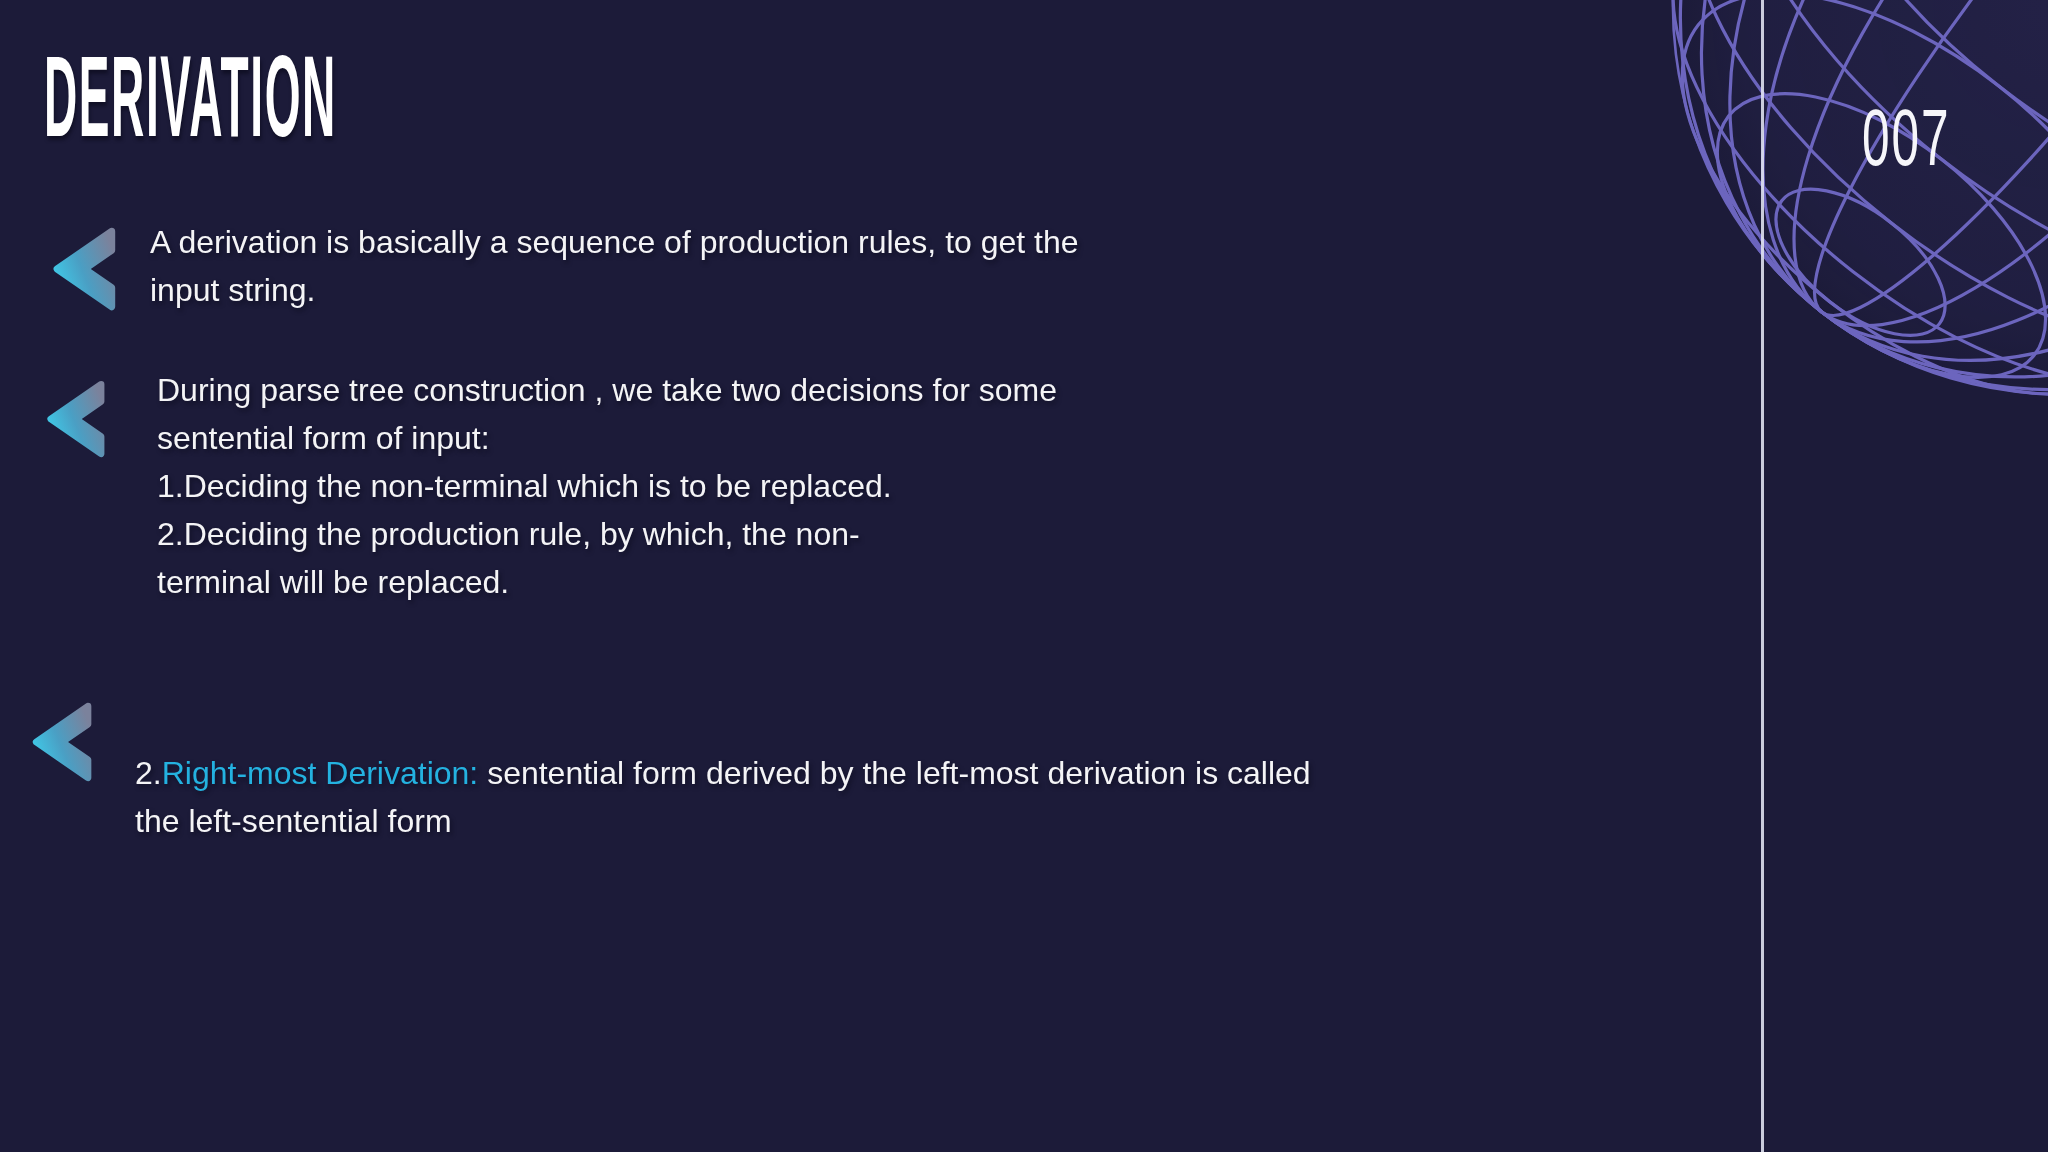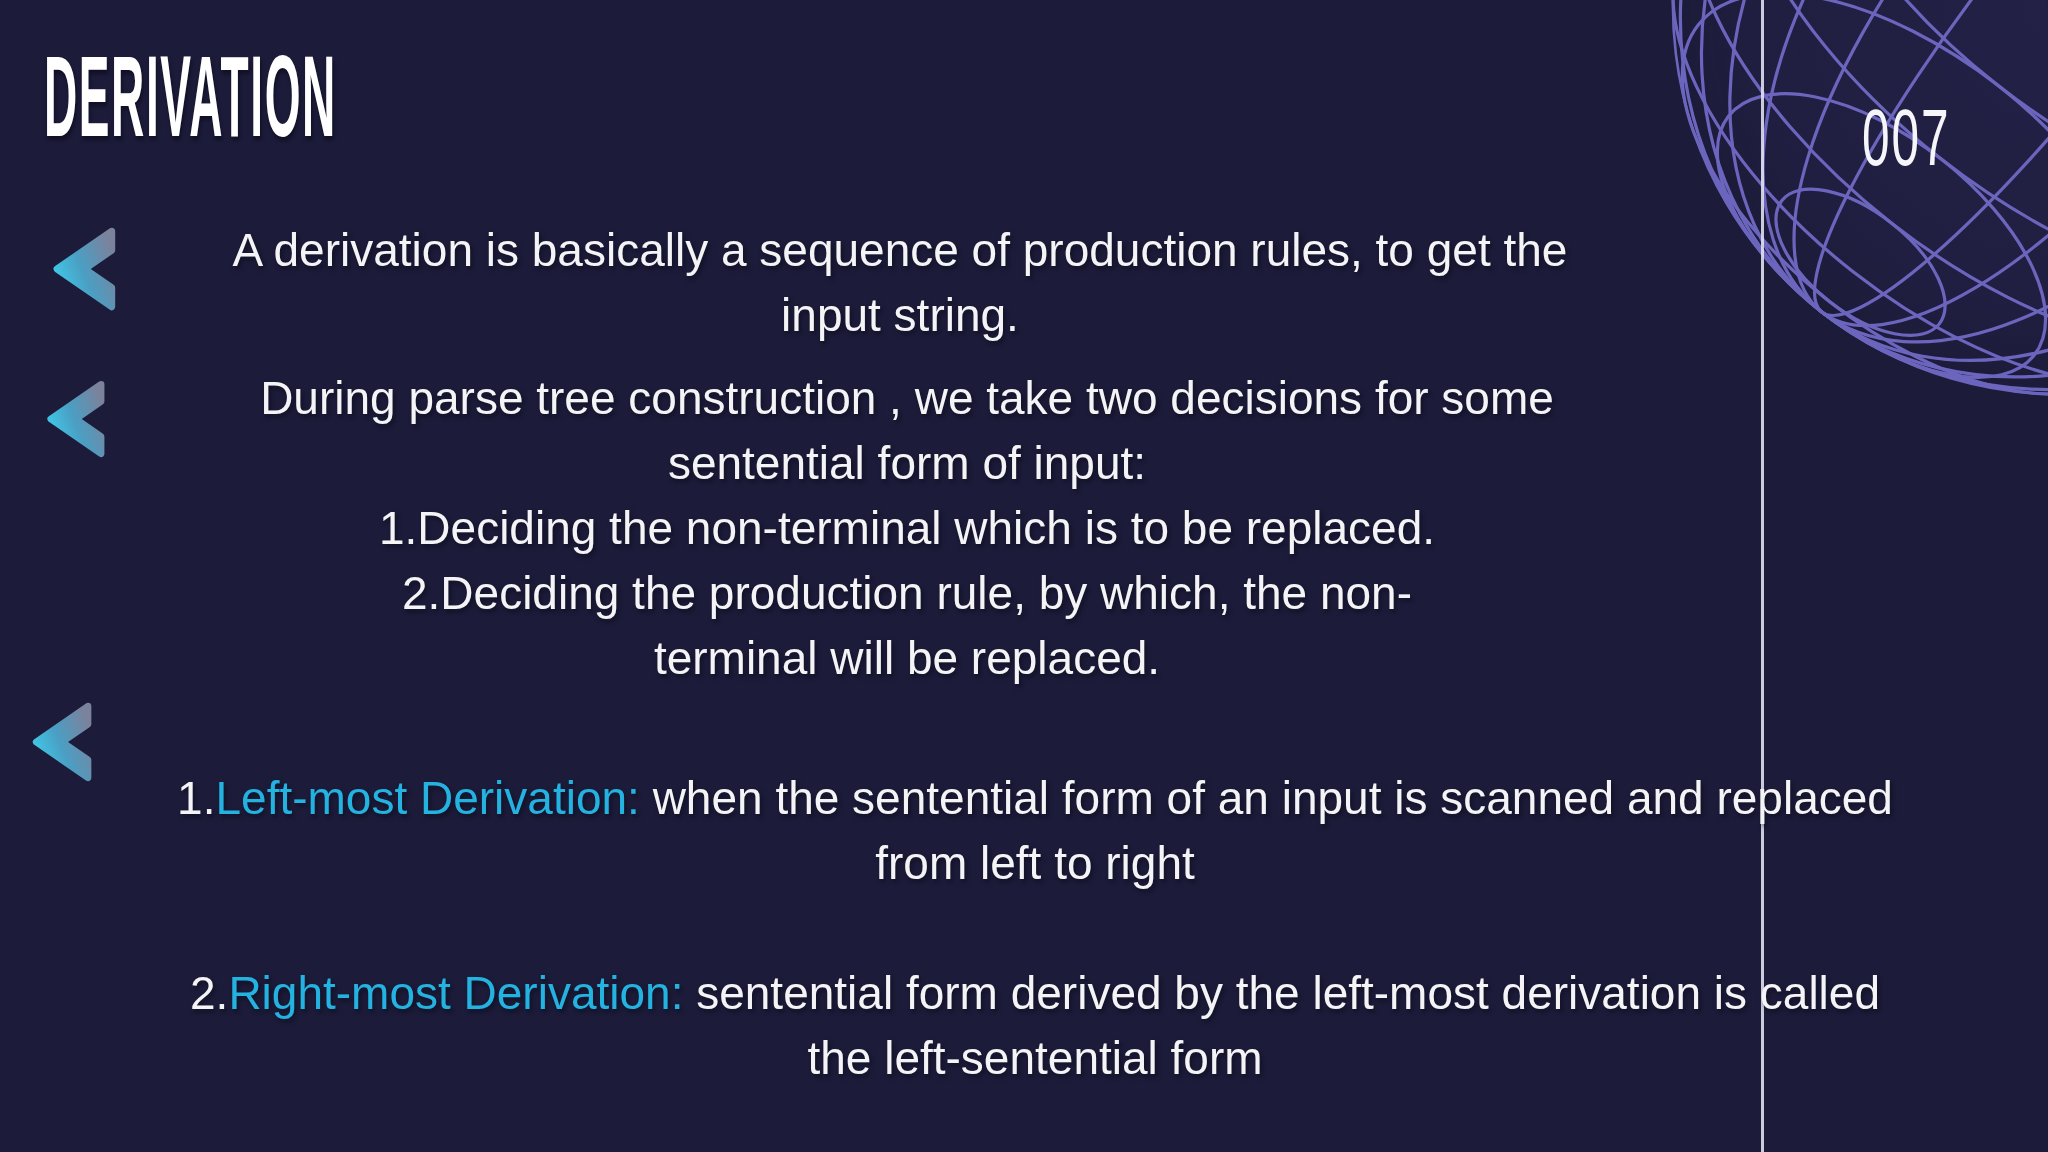--- a/index.html
+++ b/index.html
@@ -65,28 +65,27 @@
     z-index: 3;
   }
 
   
   .chevron {
     position: absolute;
     z-index: 3;
   }
   .bullet-text {
     position: absolute;
-    font-size: 46px;
-    line-height: 65px;
+    font-size: 32px;
+    line-height: 48px;
     letter-spacing: 0px;
     white-space: pre-line;
     color: #f4f4f6;
     z-index: 3;
     text-shadow: 2px 3px 4px rgba(8, 8, 22, 0.5);
-    text-align: center;
   }
   .bullet-text .accent {
     color: #24b2e0;
   }
   #bullet1-text { left: 150px; top: 218px; width: 1500px; }
   #bullet2-text { left: 157px; top: 366px; width: 1500px; }
   #bullet3-text { left: 135px; top: 701px; width: 1800px; }
 </style>
 </head>
 <body>
@@ -150,17 +149,15 @@
 <div class="bullet-text" id="bullet1-text">A derivation is basically a sequence of production rules, to get the
 input string.</div>
 
 <div class="bullet-text" id="bullet2-text">During parse tree construction , we take two decisions for some
 sentential form of input:
 1.Deciding the non-terminal which is to be replaced.
 2.Deciding the production rule, by which, the non-
 terminal will be replaced.</div>
 
 <div class="bullet-text" id="bullet3-text">
-  <div><span>1.</span><span class="accent">Left-most Derivation:</span><span> when the sentential form of an input is scanned and replaced
-from left to right</span></div>
   <div><span>2.</span><span class="accent">Right-most Derivation:</span><span> sentential form derived by the left-most derivation is called
 the left-sentential form</span></div>
 </div>
 
 </body></html>

